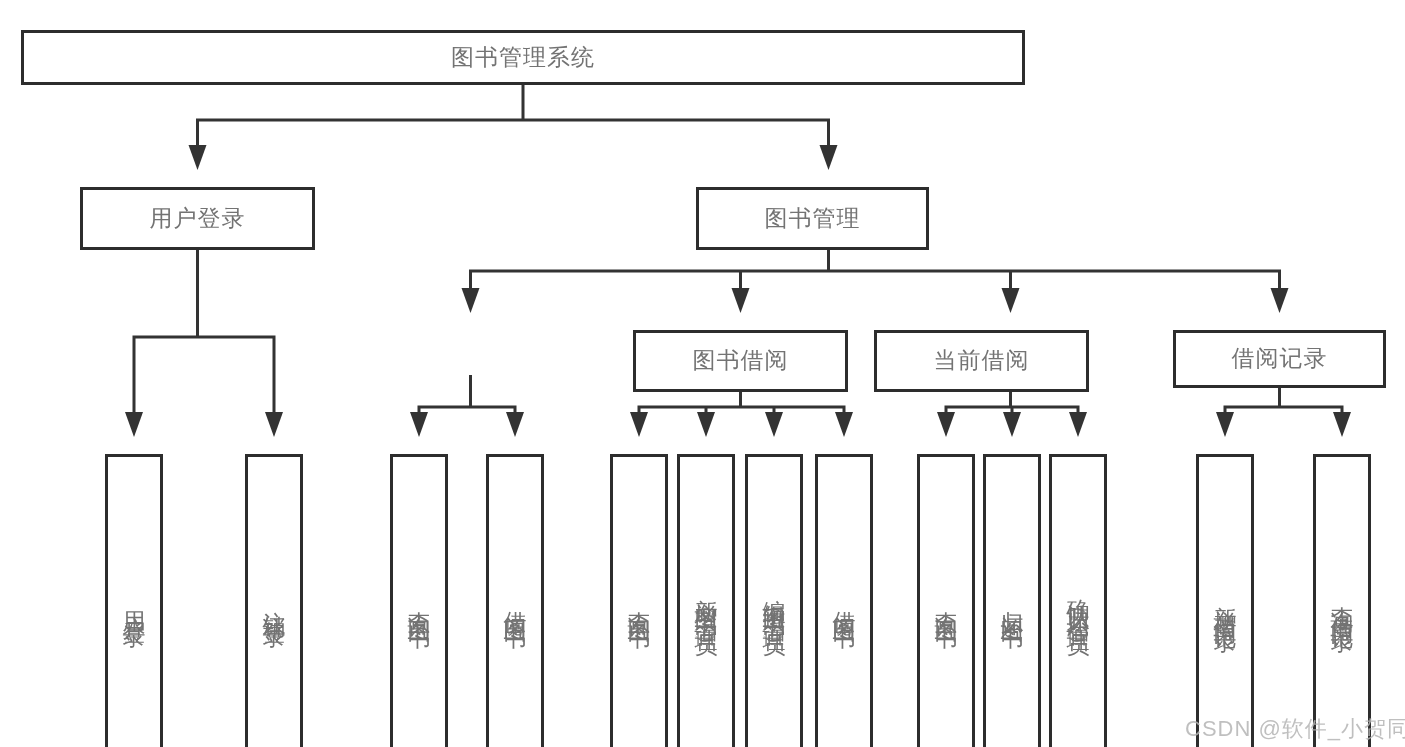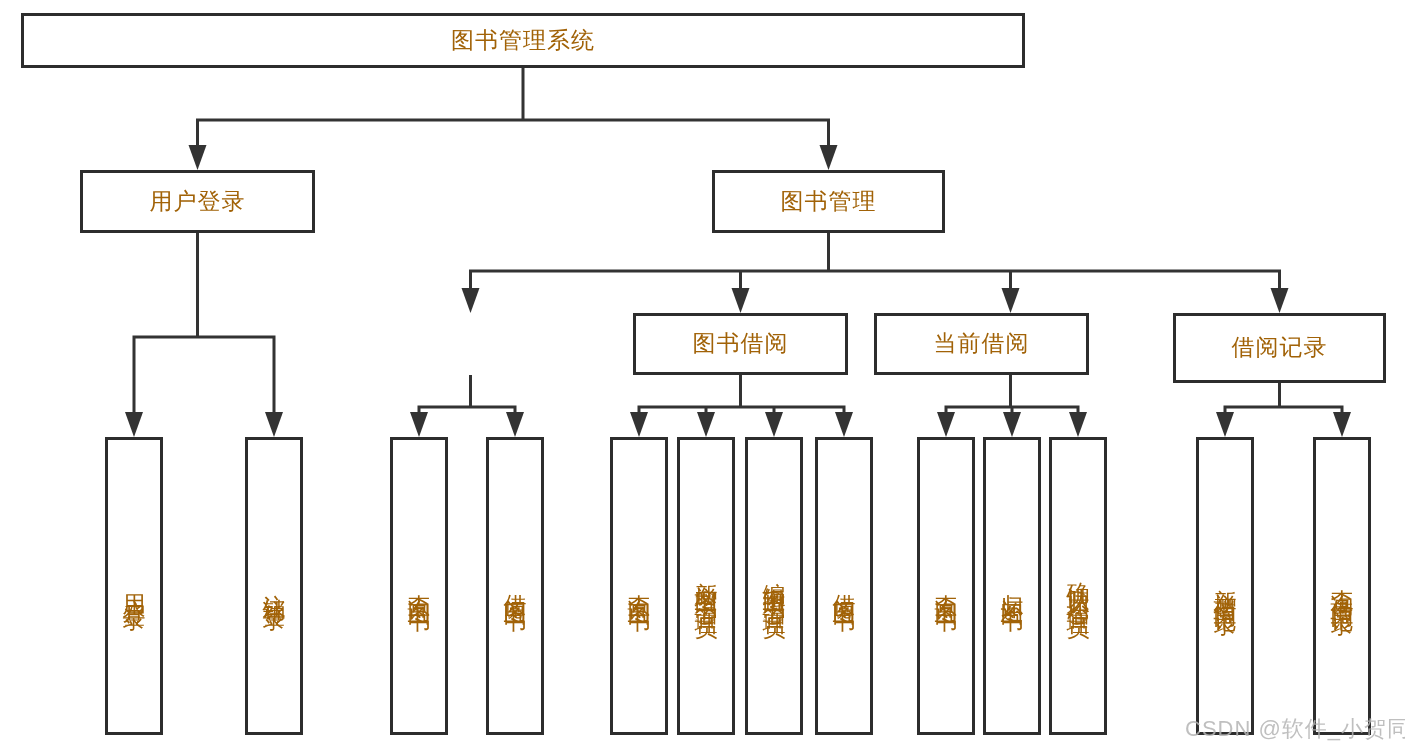--- a/index.html
+++ b/index.html
@@ -15,25 +15,26 @@
     position: absolute;
     left: 0; top: 0;
     width: 1405px; height: 747px;
     pointer-events: none;
   }
   .box {
     position: absolute;
     box-sizing: border-box;
     background: #ffffff;
     border: 3px solid #2d2d2d;
-    color: #a16207;
+    color: #737373;
     display: flex;
     align-items: center;
     justify-content: center;
     text-align: left;
+    margin-top: 17px;
   }
   .h-box {
     font-size: 23px;
     letter-spacing: 1px;
     line-height: 1.2;
   }
   .v-box {
     writing-mode: vertical-rl;
     text-orientation: mixed;
     font-size: 23px;
@@ -102,25 +103,25 @@
       <polygon points="1069,412 1087,412 1078,437"></polygon>
 
       <polygon points="1216,412 1234,412 1225,437"></polygon>
       <polygon points="1333,412 1351,412 1342,437"></polygon>
     </g>
   </svg>
 
   <div class="box h-box" style="left:21px; top:13px; width:1004px; height:55px;">图书管理系统</div>
 
   <div class="box h-box" style="left:80px; top:170px; width:235px; height:63px;">用户登录</div>
-  <div class="box h-box" style="left:712px; top:170px; width:233px; height:63px;">图书管理</div>
+  <div class="box h-box" style="left:696px; top:170px; width:233px; height:63px;">图书管理</div>
 
   <div class="box h-box" style="left:633px; top:313px; width:215px; height:62px;">图书借阅</div>
   <div class="box h-box" style="left:874px; top:313px; width:215px; height:62px;">当前借阅</div>
-  <div class="box h-box" style="left:1173px; top:313px; width:213px; height:70px;">借阅记录</div>
+  <div class="box h-box" style="left:1173px; top:313px; width:213px; height:58px;">借阅记录</div>
 
   <div class="box v-box" style="left:105px;">用户登录</div>
   <div class="box v-box" style="left:245px;">注销登录</div>
 
   <div class="box v-box" style="left:390px;">查询图书</div>
   <div class="box v-box" style="left:486px;">借阅图书</div>
 
   <div class="box v-box" style="left:610px;">查询图书</div>
   <div class="box v-box" style="left:677px;">新增图书（管理员）</div>
   <div class="box v-box" style="left:745px;">编辑图书（管理员）</div>

